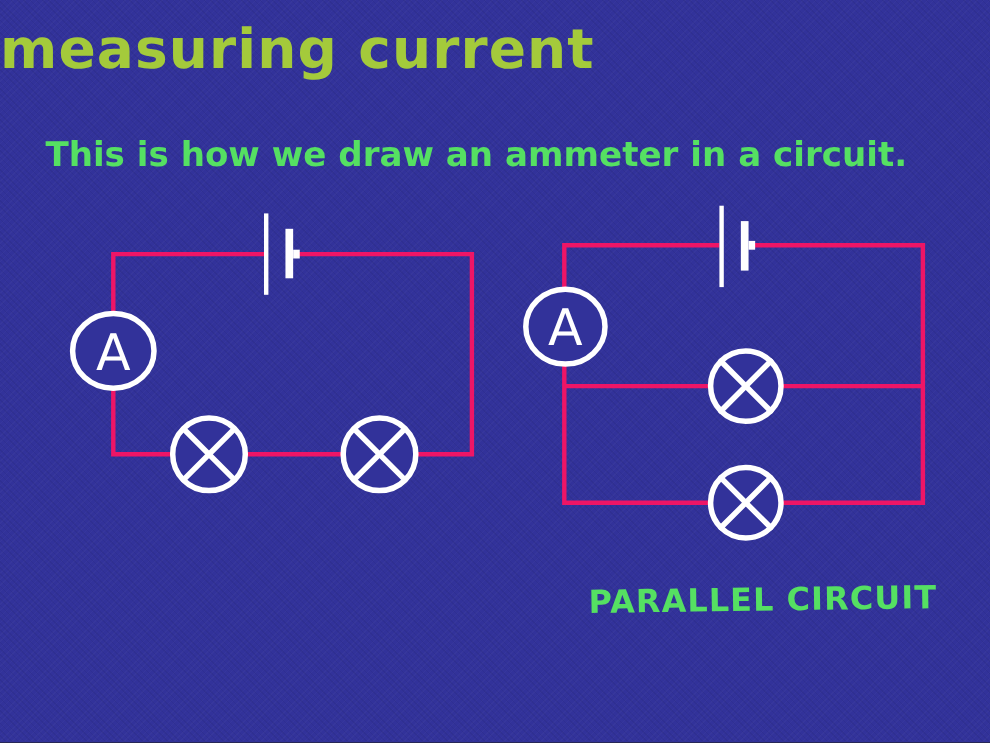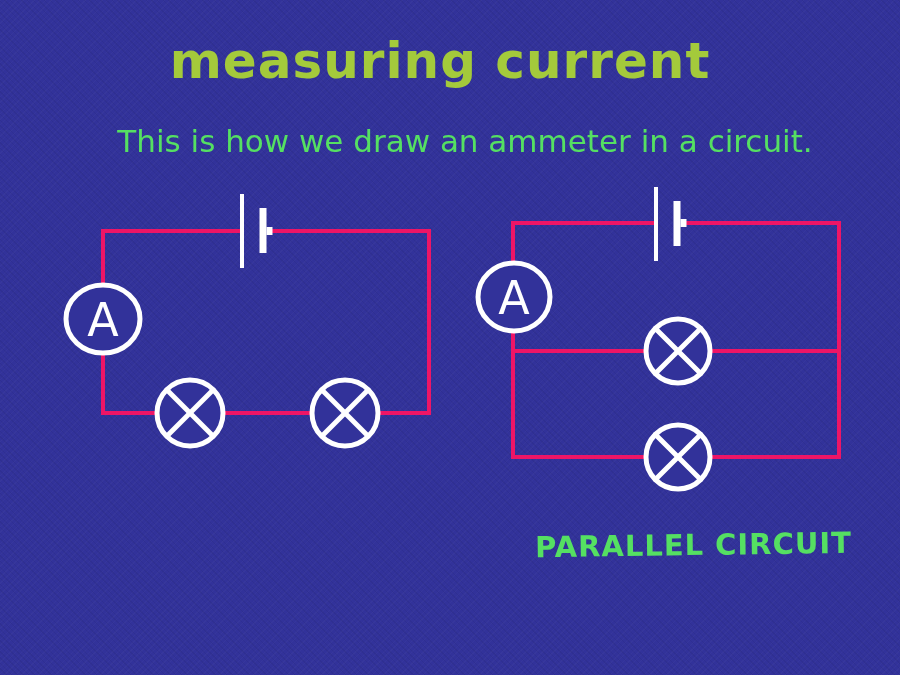--- a/index.html
+++ b/index.html
@@ -5,26 +5,26 @@
   html,body{margin:0;padding:0;background:#222;}
   .slide{
     position:relative;width:900px;height:675px;overflow:hidden;
     background-color:#32329a;
     background-image:
       repeating-linear-gradient(45deg, rgba(0,0,0,0.055) 0px, rgba(0,0,0,0.055) 1px, transparent 1px, transparent 4px),
       repeating-linear-gradient(135deg, rgba(255,255,255,0.025) 0px, rgba(255,255,255,0.025) 1px, transparent 1px, transparent 4px);
     font-family:"DejaVu Sans","Liberation Sans",sans-serif;
   }
   .title{
-    position:absolute;top:32px;left:0;width:880px;text-align:center;
+    position:absolute;top:16px;left:0;width:880px;text-align:left;
     font-size:50px;font-weight:700;color:#a4ca3b;letter-spacing:1px;
   }
   .subtitle{
     position:absolute;top:123px;left:0;width:866px;text-align:center;
-    font-size:31px;font-weight:400;color:#55e062;margin-left:32px;
+    font-size:31px;font-weight:700;color:#55e062;
   }
   .svg-layer{position:absolute;left:0;top:0;width:900px;height:675px;}
   .circuit-label{
     position:absolute;font-size:29px;font-weight:700;color:#55e062;letter-spacing:1px;white-space:nowrap;
   }
   .label-series{left:128px;top:540px;}
   .label-parallel{left:535px;top:528px;transform:rotate(-0.8deg);}
   .wire{fill:none;stroke:#ee1566;stroke-width:4;}
   .plate{fill:#ffffff;stroke:none;}
   .meter-ring{fill:#32329a;stroke:#ffffff;stroke-width:5;}

